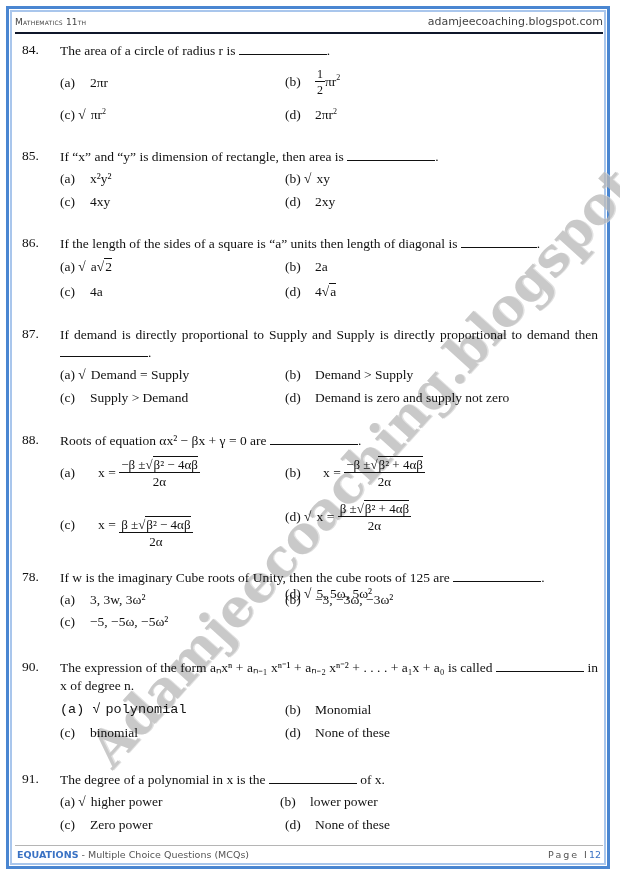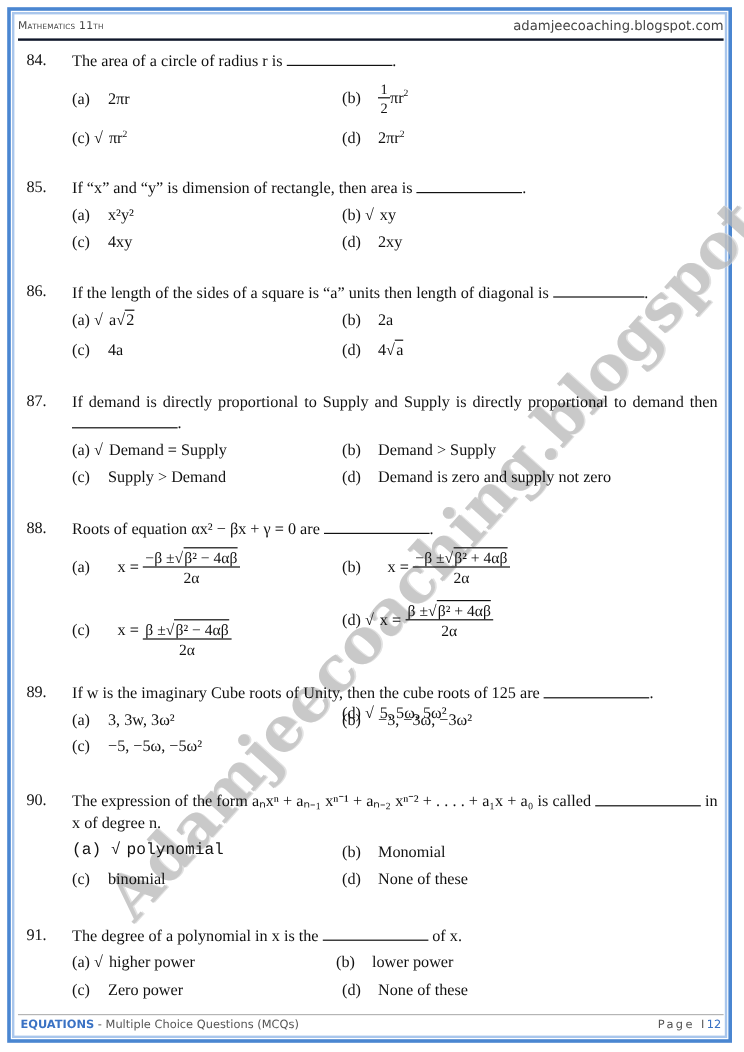--- a/index.html
+++ b/index.html
@@ -101,21 +101,21 @@
   <div class="opt" style="left:60px;top:502px;"><span class="lbl" style="vertical-align:middle;width:38px;">(c)</span><span style="vertical-align:middle;">x = </span><span class="frac" style="font-size:13px;margin-top:16px;">
         <span class="n"><span>β ±</span>√<span class="sqrt">β² − 4αβ</span></span>
         <span class="d">2α</span>
       </span></div>
   <div class="opt" style="left:285px;top:502px;"><span class="lbl chk" style="vertical-align:middle;">(d) √</span><span style="vertical-align:middle;">x = </span><span class="frac" style="font-size:13px;">
         <span class="n"><span>β ±</span>√<span class="sqrt">β² + 4αβ</span></span>
         <span class="d">2α</span>
       </span></div>
 
   <div class="q" style="top:569px;">
-    <span class="num">89.</span>
+    <span class="num">78.</span>
     <div class="text"><span>If w is the imaginary Cube roots of Unity, then the cube roots of 125 are </span><span class="blank"></span><span>.</span></div>
   </div>
   <div class="opt" style="left:60px;top:592px;"><span class="lbl">(a)</span><span class="val">3, 3w, 3ω²</span></div>
   <div class="opt" style="left:285px;top:592px;"><span class="lbl">(b)</span><span class="val">−3, −3ω, −3ω²</span></div>
   <div class="opt" style="left:60px;top:614px;"><span class="lbl">(c)</span><span class="val">−5, −5ω, −5ω²</span></div>
   <div class="opt" style="left:285px;top:586px;"><span class="lbl chk">(d) √</span><span class="val">5, 5ω, 5ω²</span></div>
 
   <div class="q" style="top:659px;">
     <span class="num">90.</span>
     <div class="text"><span>The expression of the form aₙxⁿ + aₙ₋₁ xⁿ⁻¹ + aₙ₋₂ xⁿ⁻² + . . . . + a₁x + a₀ is called </span><span class="blank"></span><span> in x of degree n.</span></div>

